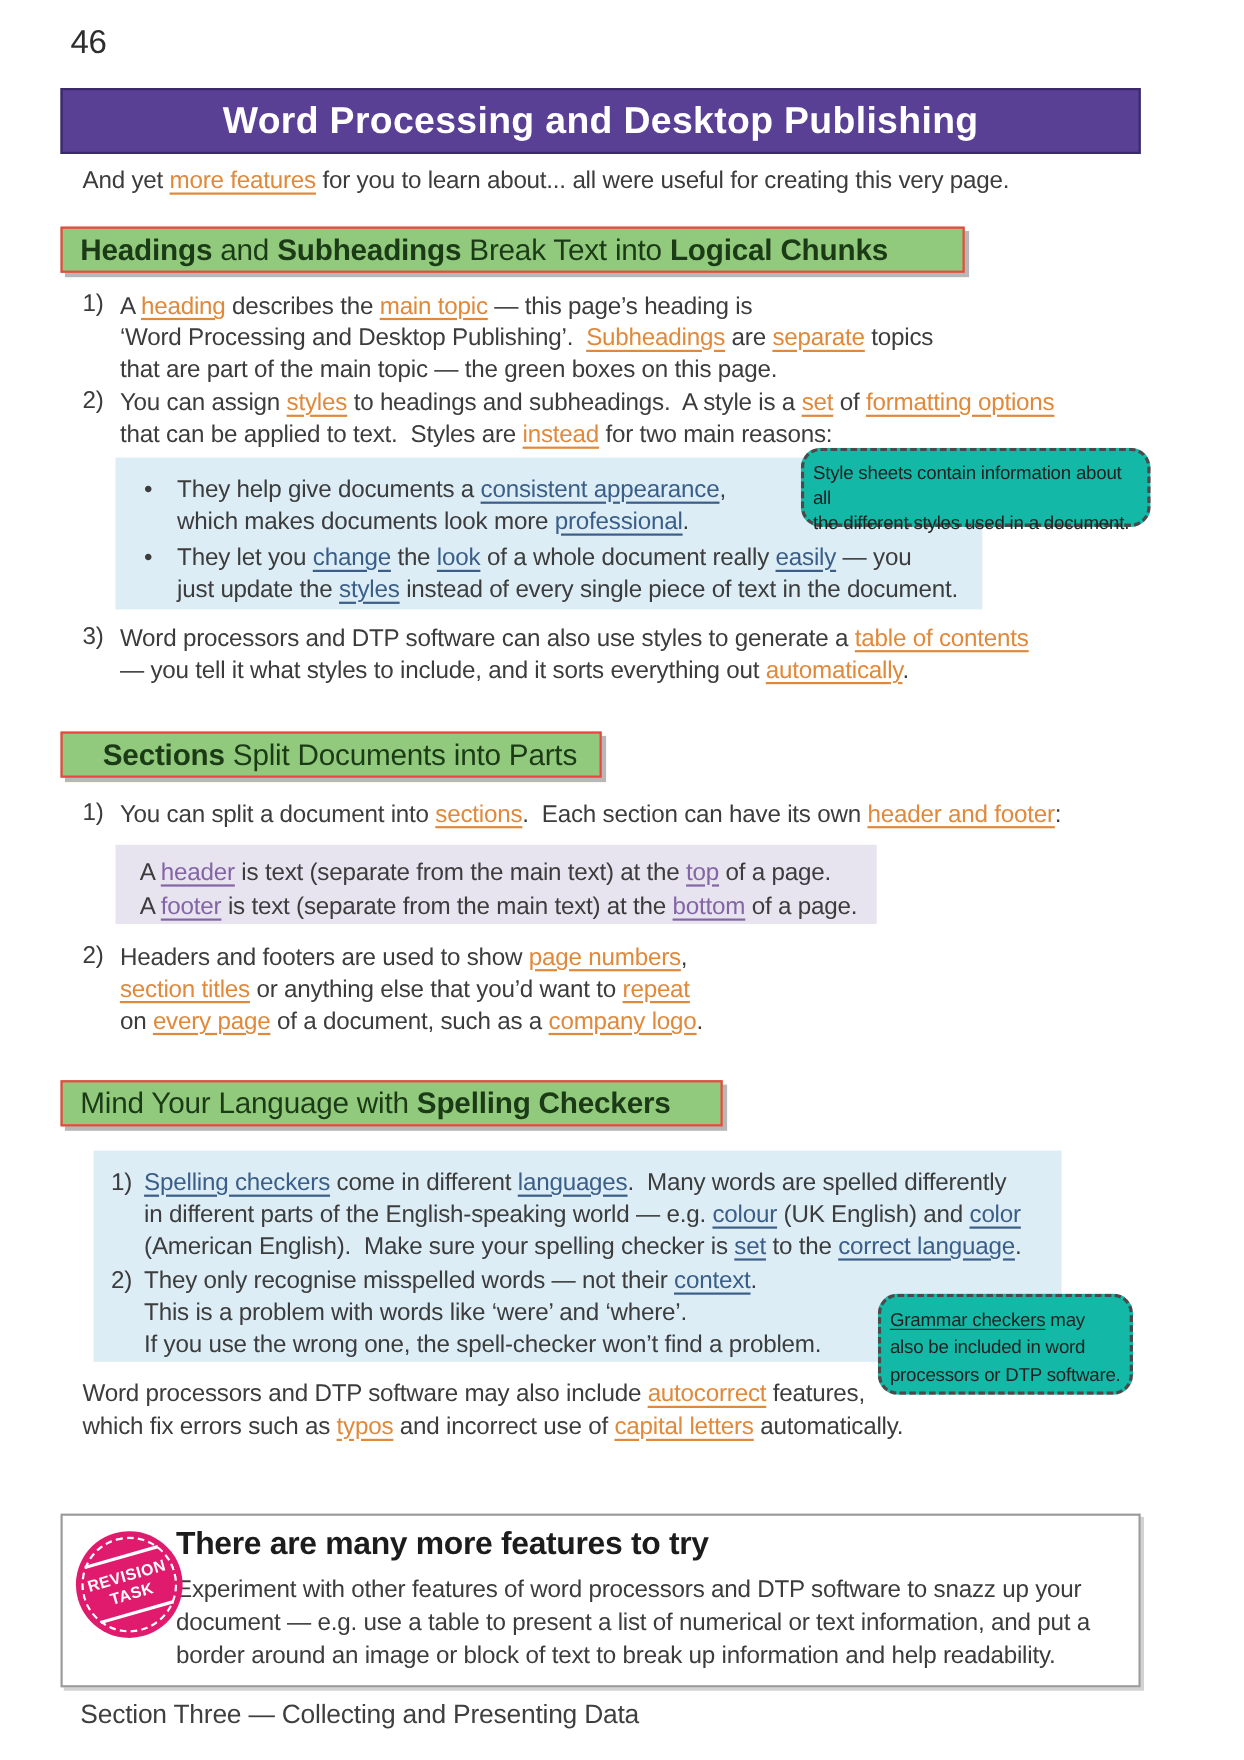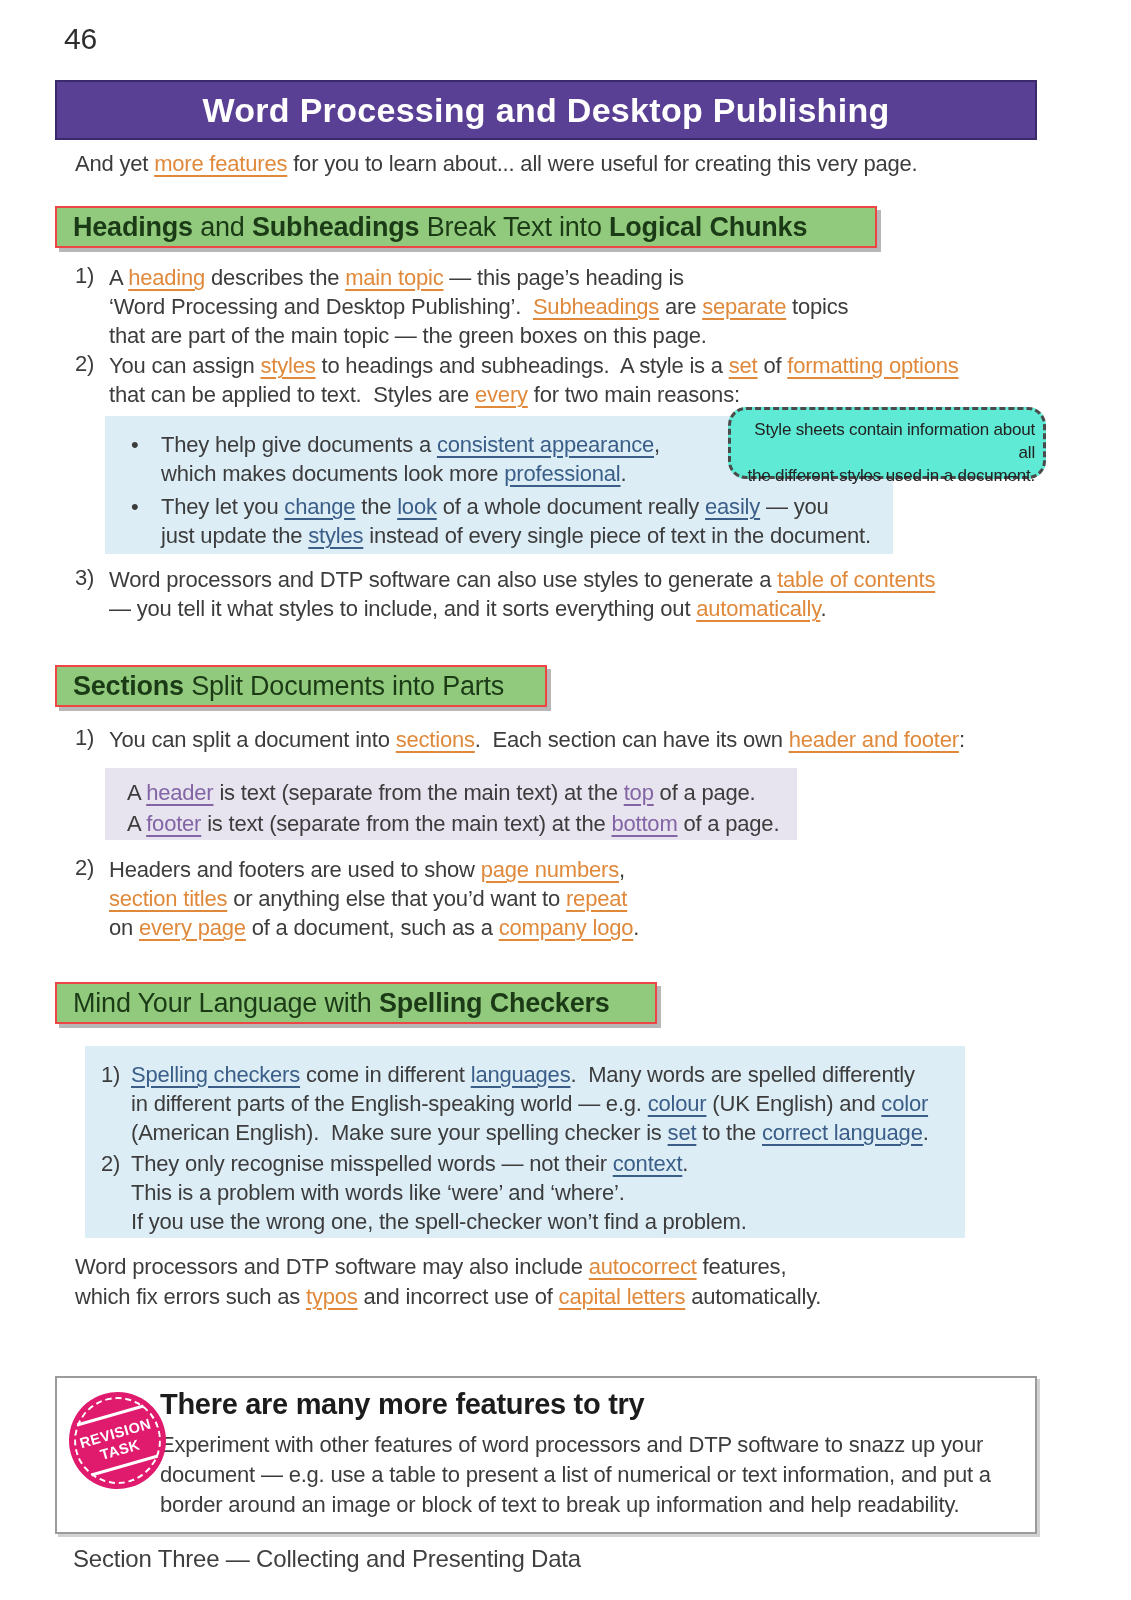--- a/index.html
+++ b/index.html
@@ -17,21 +17,21 @@
     color:#ffffff;font-size:34px;font-weight:700;letter-spacing:0.3px;
   }
   .intro{left:75px;top:151px;font-size:22px;color:#3c3c3c;}
   
   .ghead{
     background:#92ca7d;border:2px solid #ef4444;box-shadow:4px 4px 0 rgba(95,95,95,0.45);
     color:#1b3a16;font-size:27px;line-height:38px;height:38px;padding-left:16px;
     white-space:nowrap;
   }
   .gh1{left:55px;top:206px;width:802px;}
-  .gh2{left:55px;top:665px;width:472px;}
+  .gh2{left:55px;top:665px;width:472px;text-align:center;}
   .gh3{left:55px;top:982px;width:582px;}
   .bold{font-weight:700;}
   
   .item{display:flex;}
   .item .num{width:34px;flex:0 0 34px;font-size:22px;}
   .item .itxt{font-size:22px;line-height:29px;}
   
   .lnk-o{color:#e0893b;text-decoration:underline;text-decoration-thickness:1.5px;text-underline-offset:4px;}
   .lnk-b{color:#3a5e88;text-decoration:underline;text-decoration-thickness:1.5px;text-underline-offset:4px;}
   .lnk-p{color:#8365a5;text-decoration:underline;text-decoration-thickness:1.5px;text-underline-offset:4px;}
@@ -41,22 +41,22 @@
   .bb1{left:105px;top:416px;width:788px;height:138px;}
   .bb2{left:85px;top:1046px;width:880px;height:192px;}
   .brow{position:absolute;display:flex;font-size:22px;line-height:29px;}
   .brow .dot{width:30px;flex:0 0 30px;text-align:left;font-size:22px;}
   .lavbox{
     left:105px;top:768px;width:692px;height:72px;background:#e7e3ef;
     font-size:22px;line-height:31px;padding:9px 0 0 22px;box-sizing:border-box;
   }
   
   .note{
-    background:#5eead4;border:3px dashed #4a4a4a;border-radius:18px;
-    text-align:right;font-size:17px;line-height:23px;color:#222222;
+    background:#14b8a6;border:3px dashed #4a4a4a;border-radius:18px;
+    text-align:left;font-size:17px;line-height:23px;color:#222222;
     padding:8px 8px;box-sizing:border-box;z-index:3;
   }
   .note1{left:728px;top:407px;width:318px;height:72px;}
   .note2{left:818px;top:782px;width:208px;height:142px;line-height:25px;padding-top:10px;}
   .note3{left:798px;top:1176px;width:232px;height:92px;line-height:25px;}
   
   .autop{left:75px;top:1252px;font-size:22px;line-height:30px;}
   
   .revbox{
     left:55px;top:1376px;width:978px;height:154px;background:#ffffff;
@@ -97,21 +97,21 @@
 
   <div class="abs ghead gh1"><span class="bold">Headings</span><span> and </span><span class="bold">Subheadings</span><span> Break Text into </span><span class="bold">Logical Chunks</span></div>
 
   <div class="abs item" style="left:75px;top:263px;">
     <span class="num">1)</span>
     <span class="itxt"><span>A </span><span class="lnk-o">heading</span><span> describes the </span><span class="lnk-o">main topic</span><span> — this page’s heading is</span><br><span>‘Word Processing and Desktop Publishing’.&nbsp; </span><span class="lnk-o">Subheadings</span><span> are </span><span class="lnk-o">separate</span><span> topics</span><br><span>that are part of the main topic — the green boxes on this page.</span></span>
   </div>
 
   <div class="abs item" style="left:75px;top:351px;">
     <span class="num">2)</span>
-    <span class="itxt"><span>You can assign </span><span class="lnk-o">styles</span><span> to headings and subheadings.&nbsp; A style is a </span><span class="lnk-o">set</span><span> of </span><span class="lnk-o">formatting options</span><br><span>that can be applied to text.&nbsp; Styles are </span><span class="lnk-o">every</span><span> for two main reasons:</span></span>
+    <span class="itxt"><span>You can assign </span><span class="lnk-o">styles</span><span> to headings and subheadings.&nbsp; A style is a </span><span class="lnk-o">set</span><span> of </span><span class="lnk-o">formatting options</span><br><span>that can be applied to text.&nbsp; Styles are </span><span class="lnk-o">instead</span><span> for two main reasons:</span></span>
   </div>
 
   <div class="abs note note1"><span>Style sheets contain information about all</span><br><span>the different styles used in a document.</span></div>
 
   <div class="abs bluebox bb1">
     <div class="brow" style="left:26px;top:14px;">
       <span class="dot">•</span>
       <span><span>They help give documents a </span><span class="lnk-b">consistent appearance</span><span>,</span><br><span>which makes documents look more </span><span class="lnk-b">professional</span><span>.</span></span>
     </div>
     <div class="brow" style="left:26px;top:76px;">
@@ -146,20 +146,21 @@
     <div class="brow" style="left:16px;top:14px;">
       <span class="dot" style="width:36px;">1)</span>
       <span><span class="lnk-b">Spelling checkers</span><span> come in different </span><span class="lnk-b">languages</span><span>.&nbsp; Many words are spelled differently</span><br><span>in different parts of the English-speaking world — e.g. </span><span class="lnk-b">colour</span><span> (UK English) and </span><span class="lnk-b">color</span><br><span>(American English).&nbsp; Make sure your spelling checker is </span><span class="lnk-b">set</span><span> to the </span><span class="lnk-b">correct language</span><span>.</span></span>
     </div>
     <div class="brow" style="left:16px;top:103px;">
       <span class="dot" style="width:36px;">2)</span>
       <span><span>They only recognise misspelled words — not their </span><span class="lnk-b">context</span><span>.</span><br><span>This is a problem with words like ‘were’ and ‘where’.</span><br><span>If you use the wrong one, the spell-checker won’t find a problem.</span></span>
     </div>
   </div>
 
+  <div class="abs note note3"><span class="lnk-u">Grammar checkers</span><span> may</span><br><span>also be included in word</span><br><span>processors or DTP software.</span></div>
 
   <div class="abs autop"><span>Word processors and DTP software may also include </span><span class="lnk-o">autocorrect</span><span> features,</span><br><span>which fix errors such as </span><span class="lnk-o">typos</span><span> and incorrect use of </span><span class="lnk-o">capital letters</span><span> automatically.</span></div>
 
   <div class="abs revbox">
     <div class="abs stamp">
       <div class="stripe stripe-top"></div>
       <div class="stxt stxt1">REVISION</div>
       <div class="stxt stxt2">TASK</div>
       <div class="stripe stripe-bottom"></div>
     </div>

